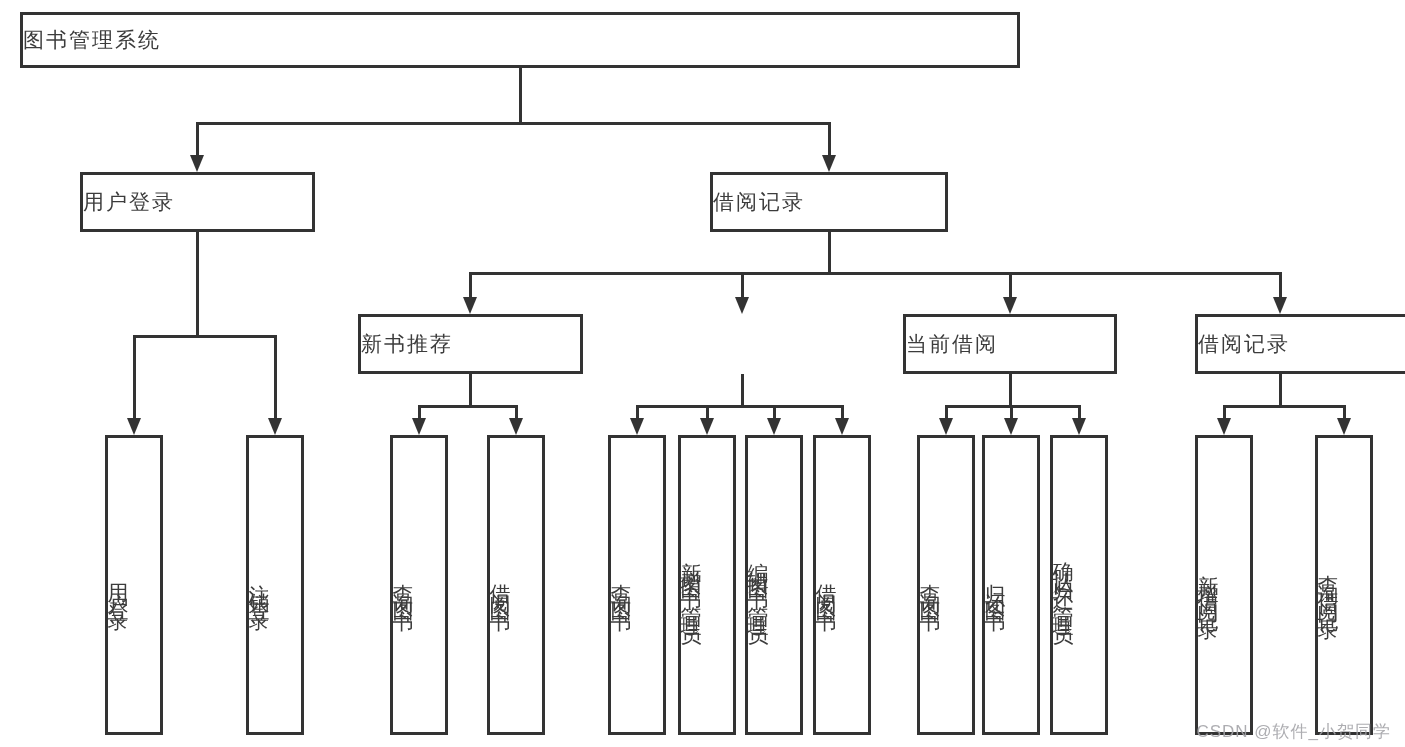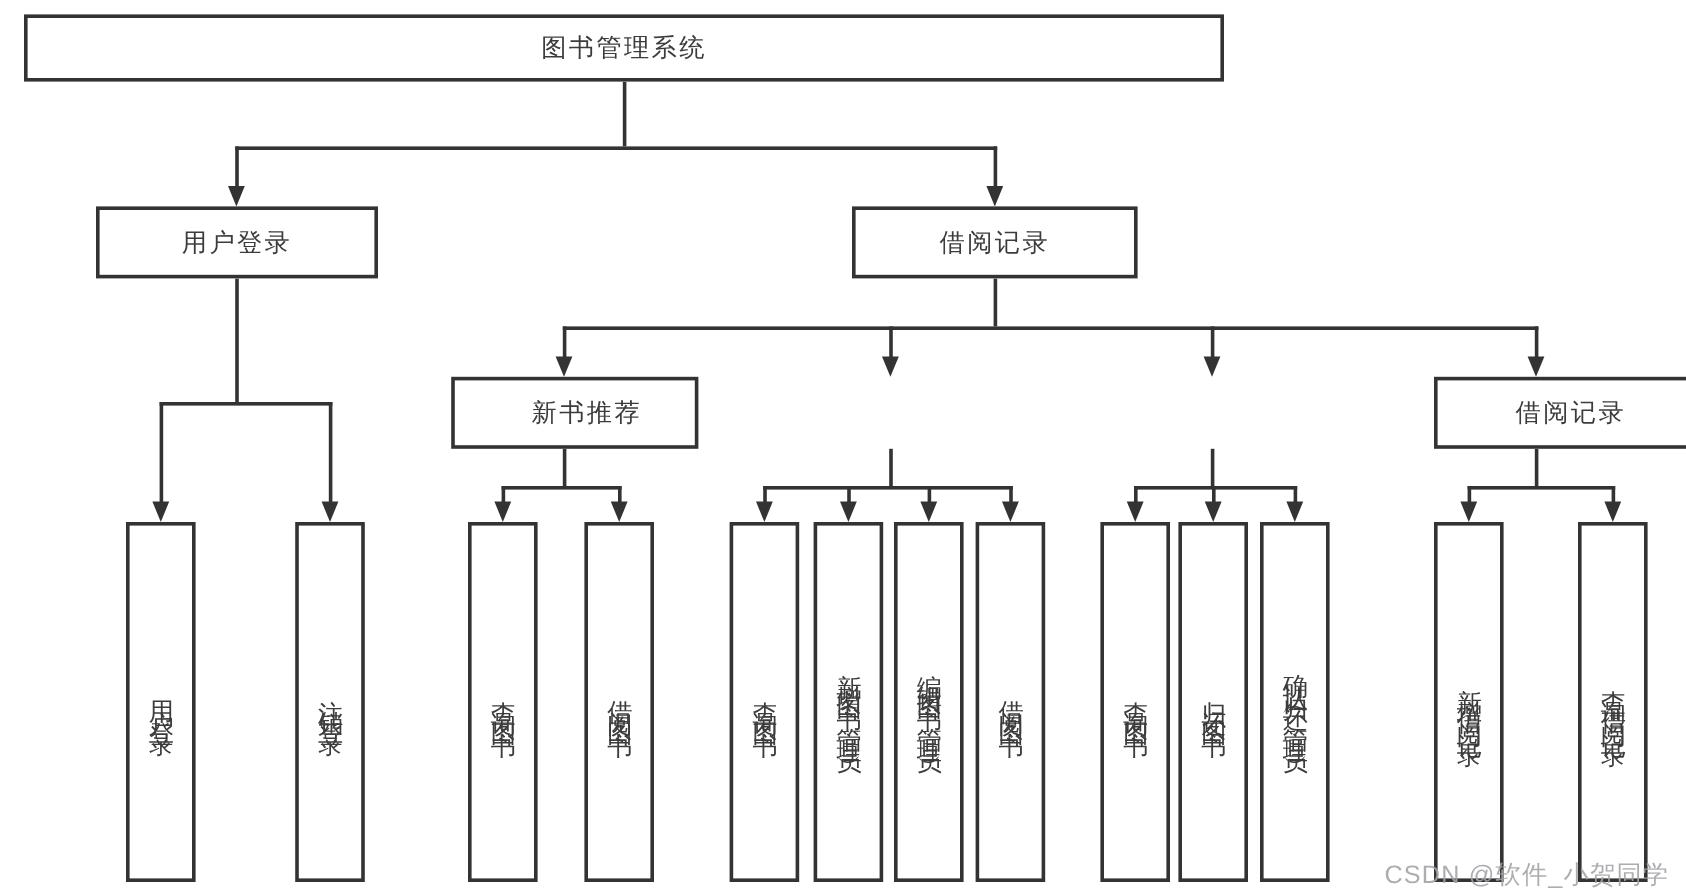--- a/index.html
+++ b/index.html
@@ -11,21 +11,20 @@
     font-family: "Liberation Sans", "DejaVu Sans", sans-serif;
     overflow: hidden;
   }
   .box {
     position: absolute;
     background: #ffffff;
     border: 3px solid #333333;
     box-sizing: border-box;
     display: flex;
     align-items: center;
-    justify-content: center;
     color: #3c3c3c;
   }
   .h-label {
     font-size: 21px;
     letter-spacing: 2px;
     white-space: nowrap;
   }
   .leaf {
     top: 435px;
     height: 300px;
@@ -47,21 +46,21 @@
     width: 0;
     height: 0;
     border-left: 7px solid transparent;
     border-right: 7px solid transparent;
     border-top: 17px solid #333333;
   }
   .watermark {
     position: absolute;
     right: 14px;
     bottom: 4px;
-    font-size: 21px;
+    font-size: 17px;
     color: rgba(164, 164, 168, 0.9);
     letter-spacing: 1px;
     white-space: nowrap;
   }
 </style>
 </head>
 <body>
 
 <div class="canvas">
 
@@ -124,22 +123,25 @@
     <span class="h-label">图书管理系统</span>
   </div>
 
   <div class="box" style="left:80px; top:172px; width:235px; height:60px;">
     <span class="h-label">用户登录</span>
   </div>
   <div class="box" style="left:710px; top:172px; width:238px; height:60px;">
     <span class="h-label">借阅记录</span>
   </div>
 
-  <div class="box" style="left:376px; top:314px; width:206px; height:60px;padding-left:20px;">
+  <div class="box" style="left:358px; top:314px; width:225px; height:60px;">
     <span class="h-label">新书推荐</span>
+  </div>
+  <div class="box" style="left:903px; top:314px; width:214px; height:60px;">
+    <span class="h-label">当前借阅</span>
   </div>
   <div class="box" style="left:1173px; top:314px; width:228px; height:60px;margin-left:22px;">
     <span class="h-label">借阅记录</span>
   </div>
 
   <div class="box leaf" style="left:105px;">
     <span class="v-label">用户登录</span>
   </div>
   <div class="box leaf" style="left:246px;">
     <span class="v-label">注销登录</span>

